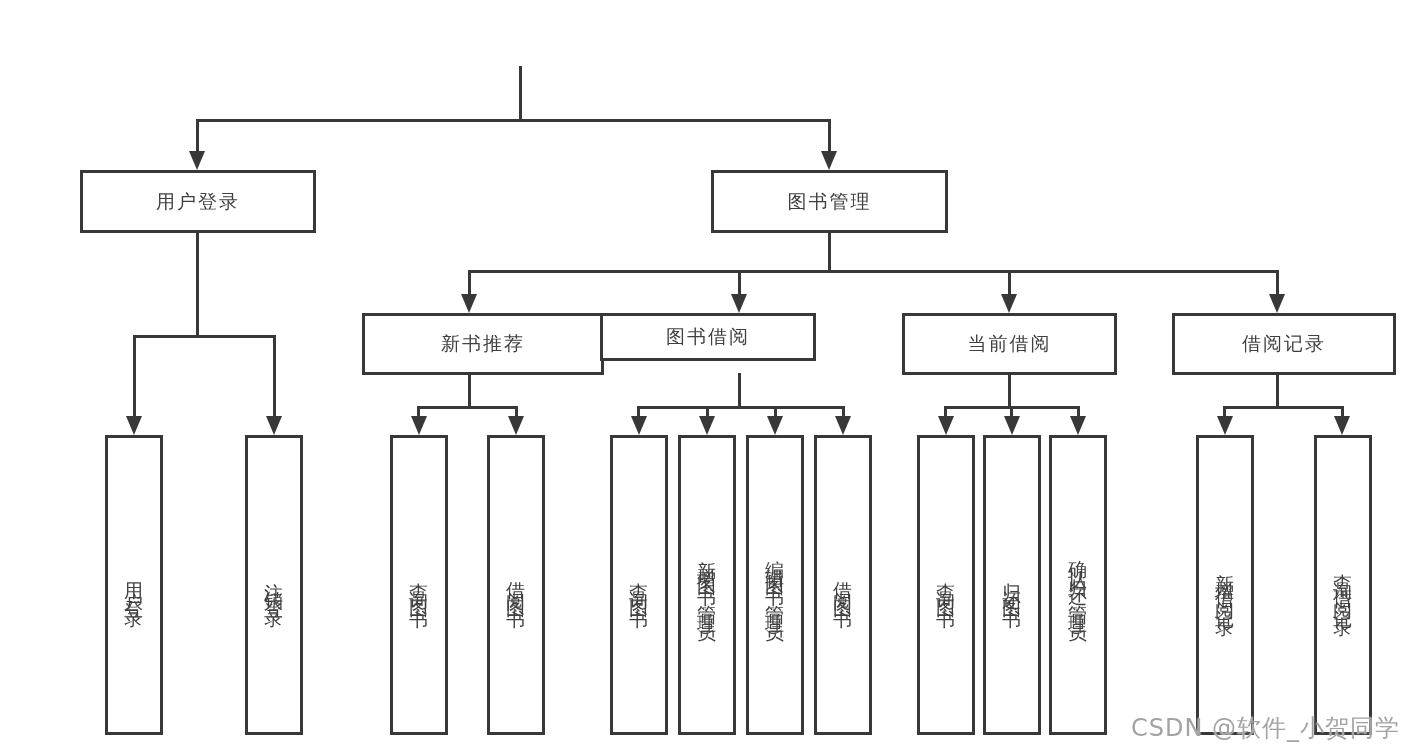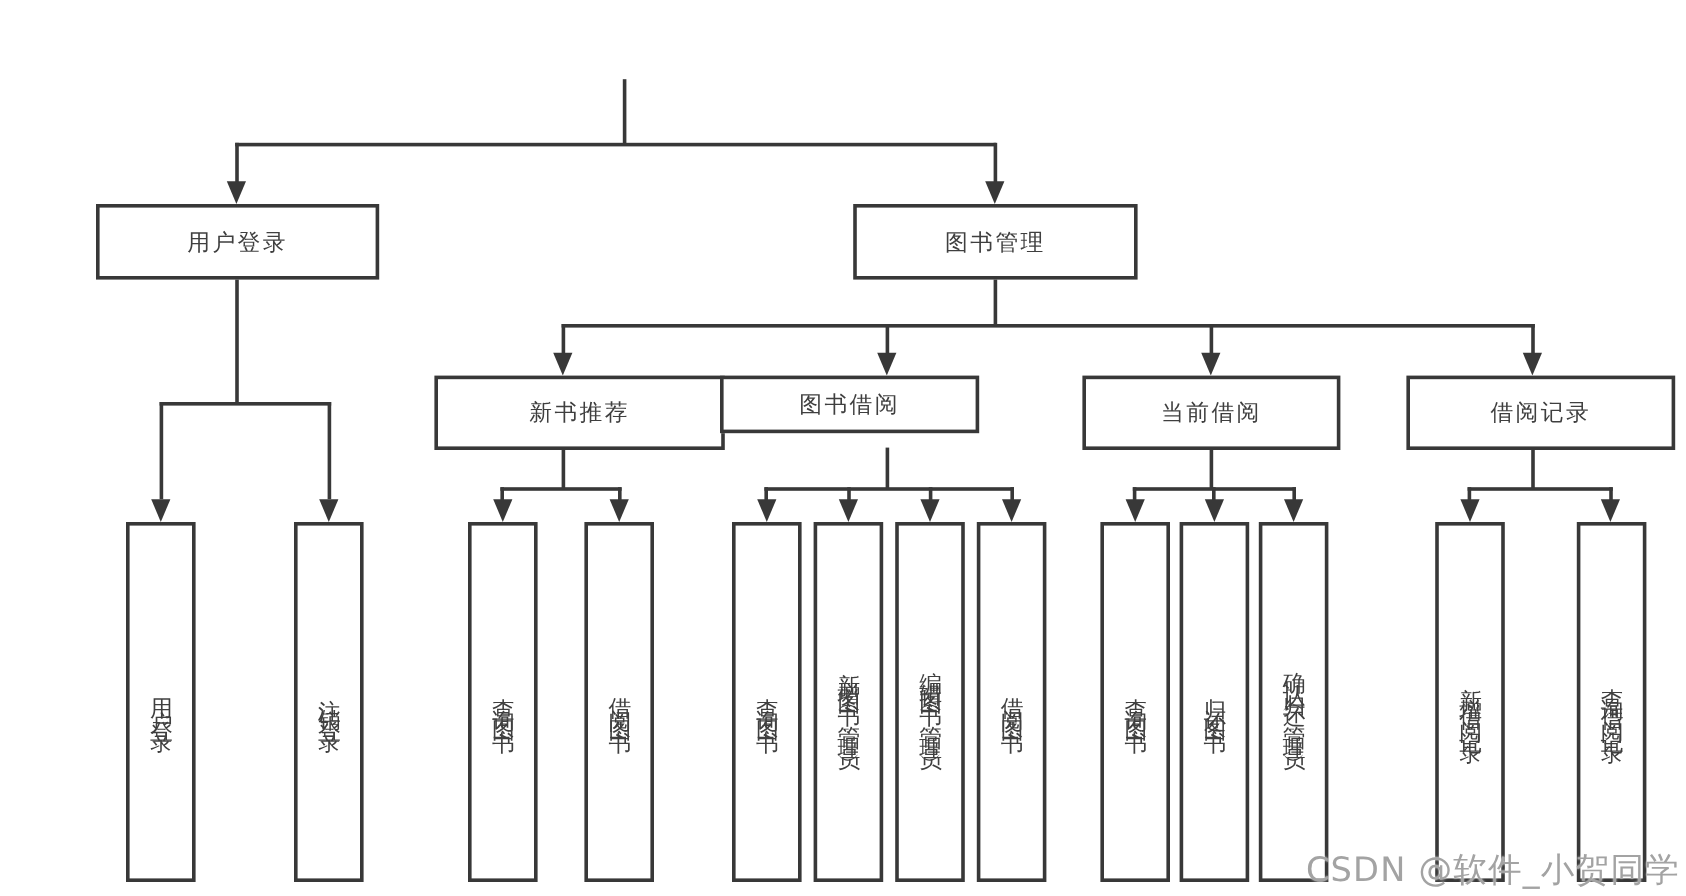--- a/index.html
+++ b/index.html
@@ -57,21 +57,21 @@
     height: 0;
     border-left: 8px solid transparent;
     border-right: 8px solid transparent;
     border-top: 19px solid var(--line);
     z-index: 1;
   }
   .watermark {
     position: absolute;
     right: 5px;
     bottom: 3px;
-    font-size: 28px;
+    font-size: 24px;
     color: var(--watermark);
     letter-spacing: 1px;
     z-index: 3;
     text-shadow: 0 0 2px #ffffff;
   }
 </style>
 </head>
 <body>
 
 <div class="canvas">

